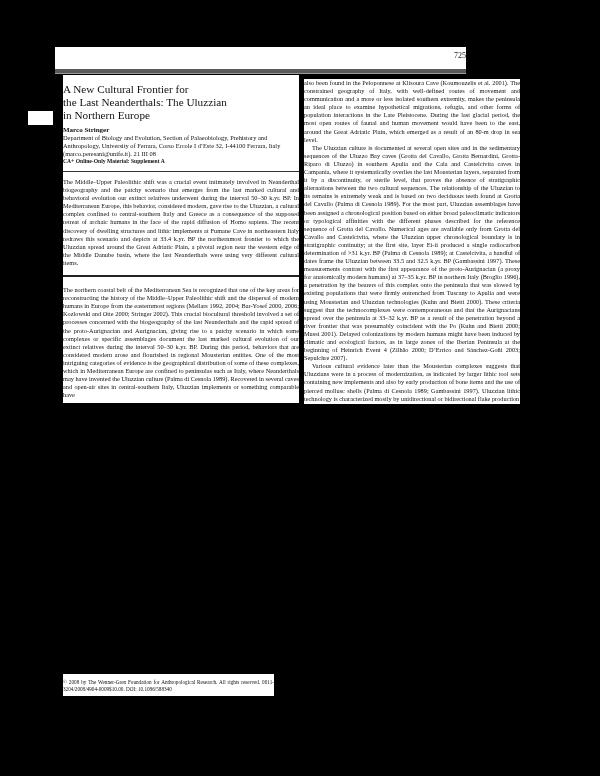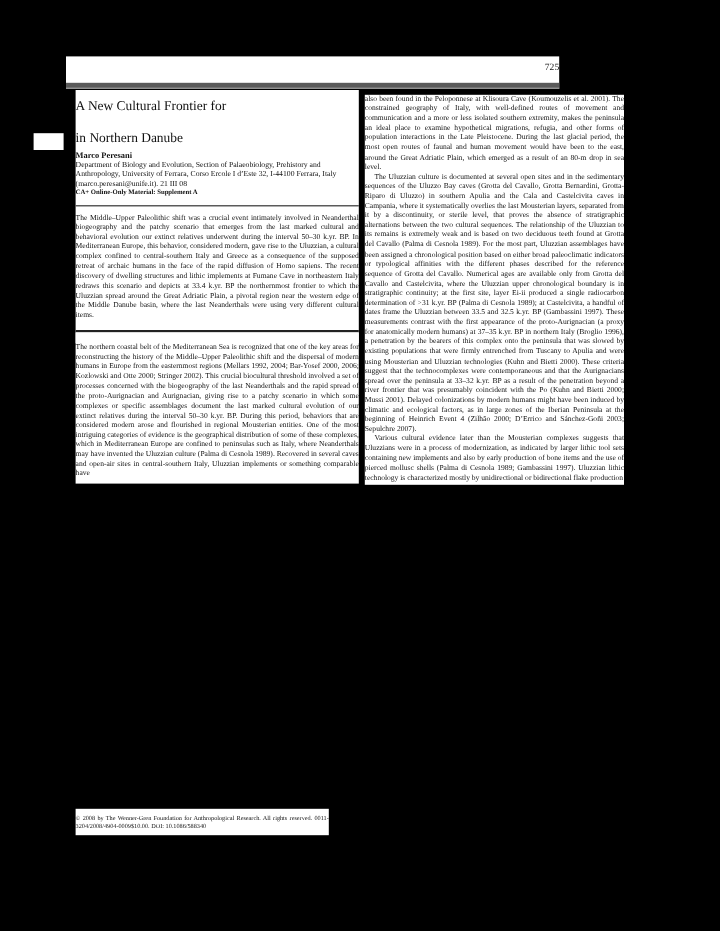--- a/index.html
+++ b/index.html
@@ -58,24 +58,24 @@
   <span class="page-number">725</span>
   <div class="header-rule"></div>
 </div>
 
 <div class="tab-marker"></div>
 
 <div class="col-left">
   <div class="col-left-title-block">
     <h1 class="title">
       <span>A New Cultural Frontier for</span><br>
-      <br>
-      <span>in Northern Danube</span>
+      <span>the Last Neanderthals: The Uluzzian</span><br>
+      <span>in Northern Europe</span>
     </h1>
-    <p class="author">Marco Peresani</p>
+    <p class="author">Marco Stringer</p>
     <p class="affil">Department of Biology and Evolution, Section of Palaeobiology, Prehistory and Anthropology, University of Ferrara, Corso Ercole I d’Este 32, I-44100 Ferrara, Italy (marco.peresani@unife.it). 21 III 08</p>
     <p class="supp">CA+ Online-Only Material: Supplement A</p>
   </div>
   <div class="rule-thin"></div>
   <p class="abstract">The Middle–Upper Paleolithic shift was a crucial event intimately involved in Neanderthal biogeography and the patchy scenario that emerges from the last marked cultural and behavioral evolution our extinct relatives underwent during the interval 50–30 k.yr. BP. In Mediterranean Europe, this behavior, considered modern, gave rise to the Uluzzian, a cultural complex confined to central-southern Italy and Greece as a consequence of the supposed retreat of archaic humans in the face of the rapid diffusion of Homo sapiens. The recent discovery of dwelling structures and lithic implements at Fumane Cave in northeastern Italy redraws this scenario and depicts at 33.4 k.yr. BP the northernmost frontier to which the Uluzzian spread around the Great Adriatic Plain, a pivotal region near the western edge of the Middle Danube basin, where the last Neanderthals were using very different cultural items.</p>
   <div class="rule-double"></div>
   <div class="gap-white"></div>
   <p class="body-text">The northern coastal belt of the Mediterranean Sea is recognized that one of the key areas for reconstructing the history of the Middle–Upper Paleolithic shift and the dispersal of modern humans in Europe from the easternmost regions (Mellars 1992, 2004; Bar-Yosef 2000, 2006; Kozlowski and Otte 2000; Stringer 2002). This crucial biocultural threshold involved a set of processes concerned with the biogeography of the last Neanderthals and the rapid spread of the proto-Aurignacian and Aurignacian, giving rise to a patchy scenario in which some complexes or specific assemblages document the last marked cultural evolution of our extinct relatives during the interval 50–30 k.yr. BP. During this period, behaviors that are considered modern arose and flourished in regional Mousterian entities. One of the most intriguing categories of evidence is the geographical distribution of some of these complexes, which in Mediterranean Europe are confined to peninsulas such as Italy, where Neanderthals may have invented the Uluzzian culture (Palma di Cesnola 1989). Recovered in several caves and open-air sites in central-southern Italy, Uluzzian implements or something comparable have</p>
 </div>
 

